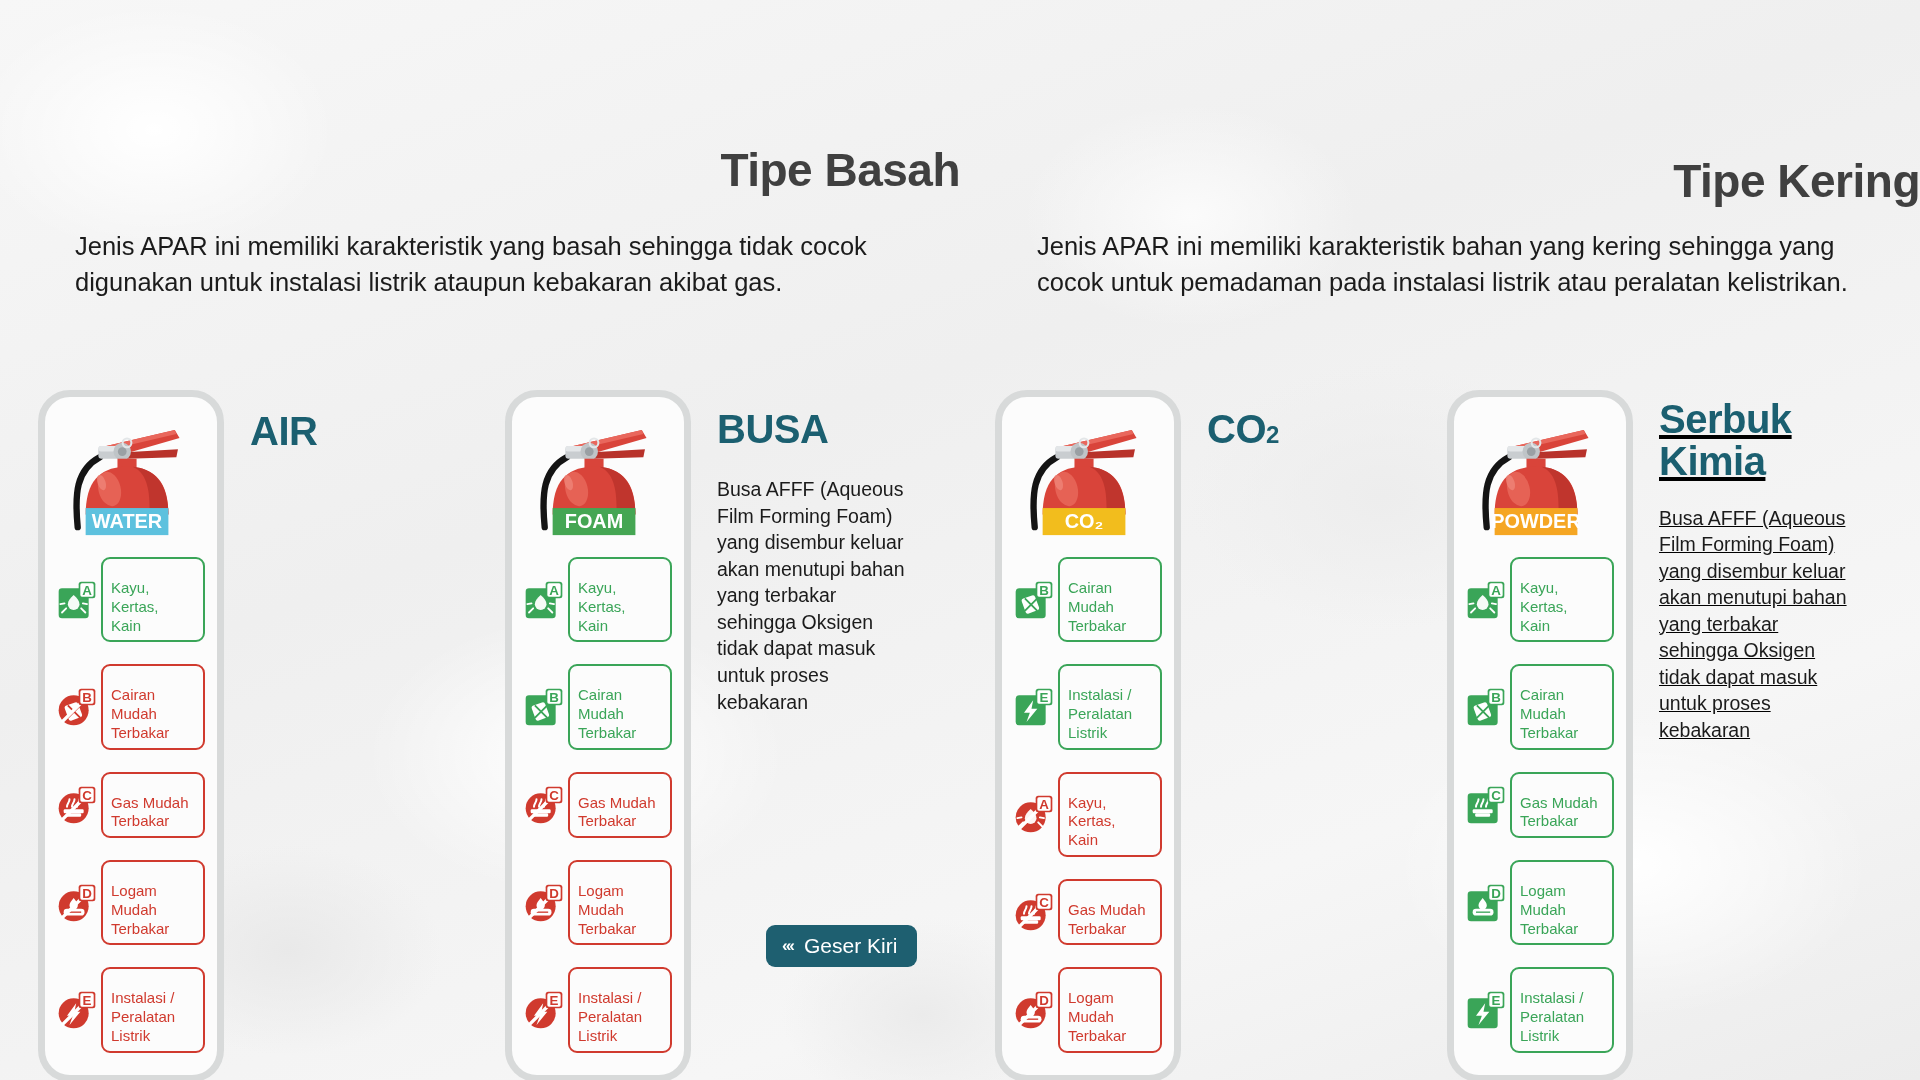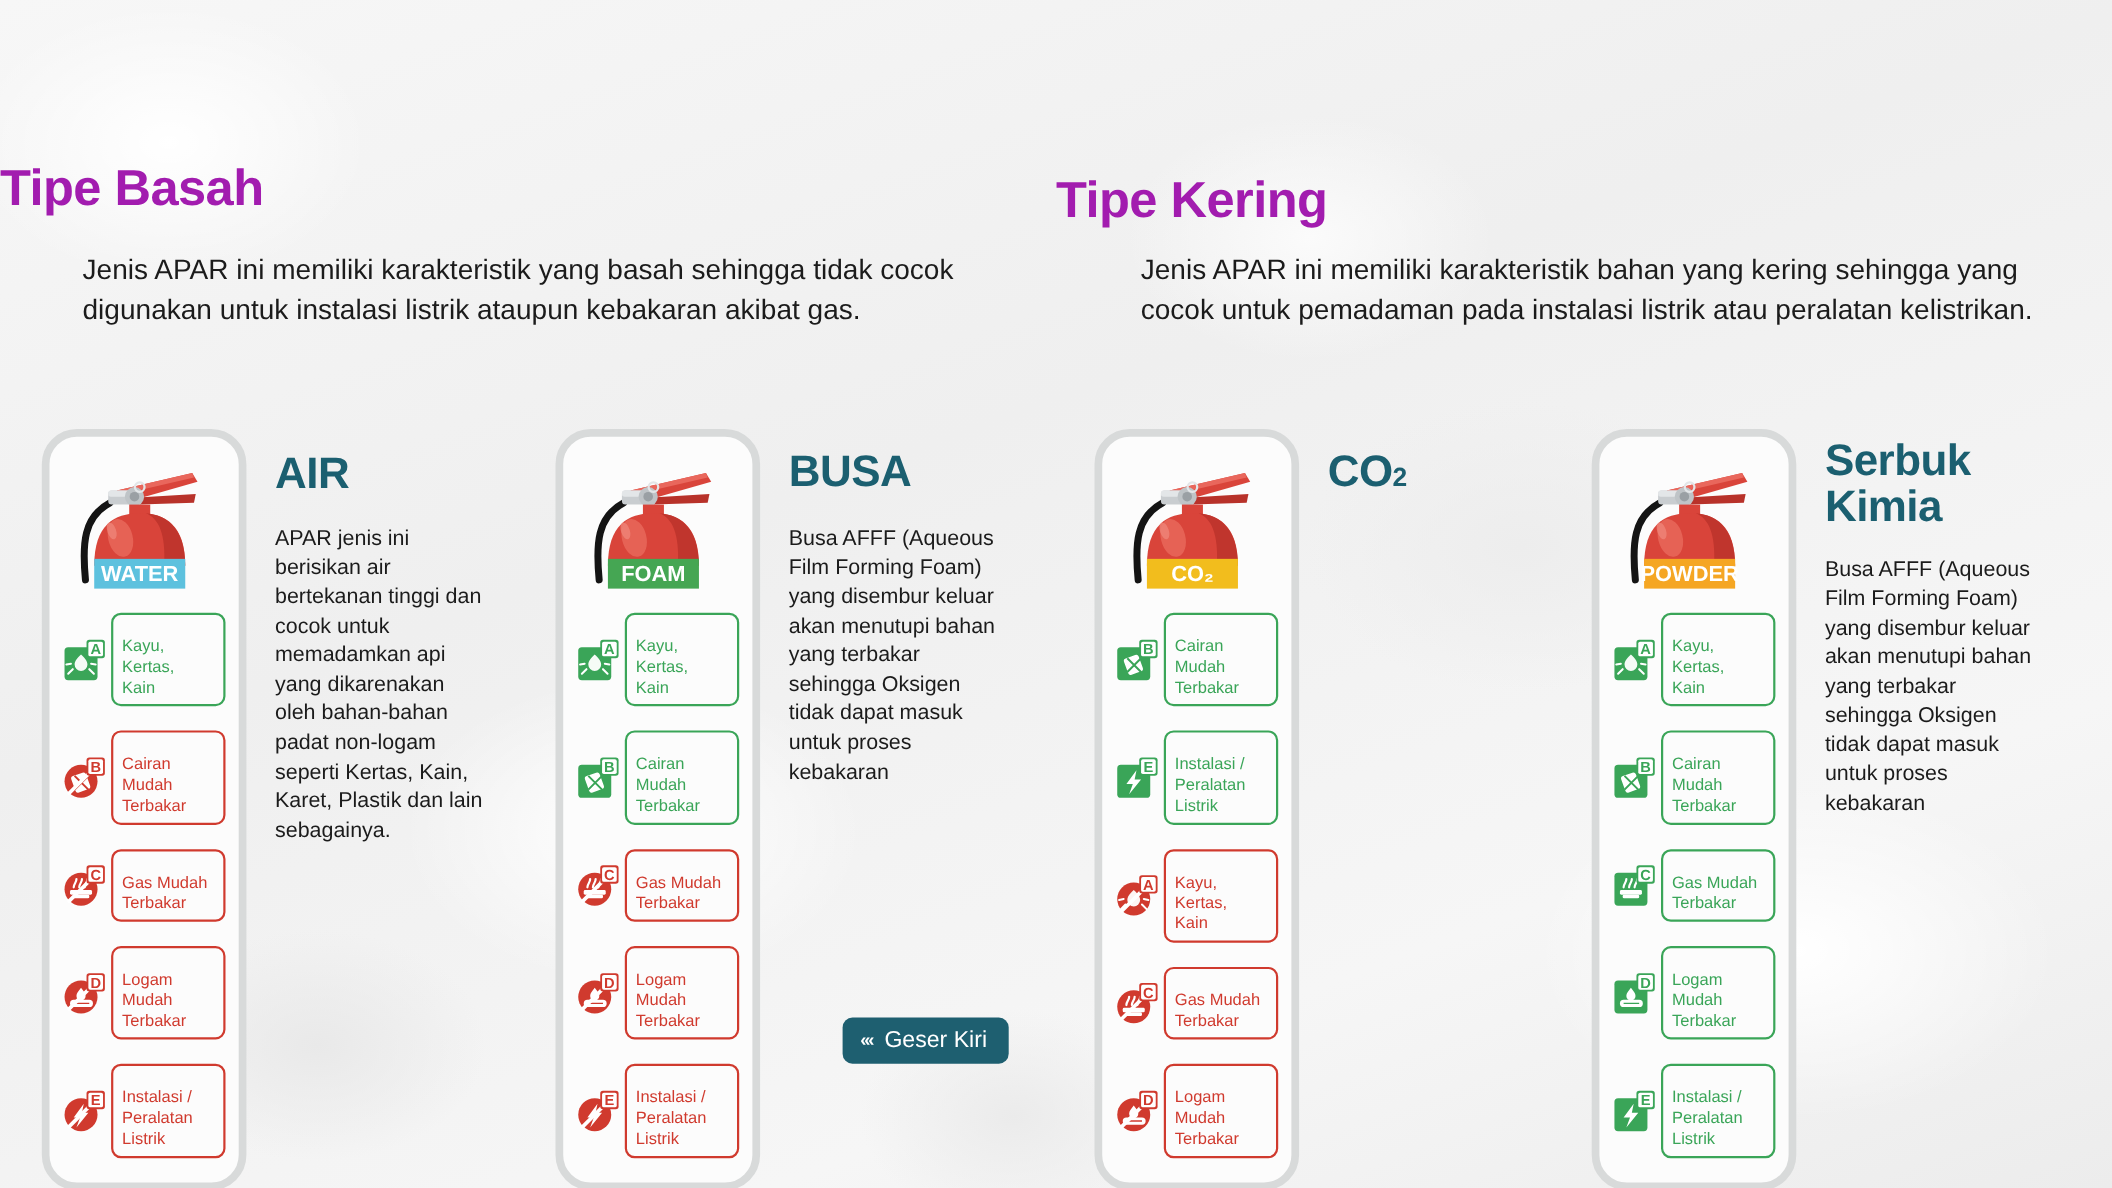--- a/index.html
+++ b/index.html
@@ -28,24 +28,24 @@
 
   
   .panel { position: absolute; top: 0; height: 1080px; }
   #panel-wet { left: 0; width: 960px; }
   #panel-dry { left: 960px; width: 960px; }
 
   .panel-title {
     position: absolute;
     top: 140px;
     width: 100%;
-    text-align: left;
+    text-align: right;
     font-size: 46px;
     font-weight: bold;
-    color: #a21caf;
+    color: #404040;
     letter-spacing: -0.5px;
   }
   #panel-wet .panel-title { top: 143px; }
   #panel-dry .panel-title { top: 154px; }
 
   .panel-desc {
     position: absolute;
     top: 228px;
     font-size: 25.5px;
     line-height: 1.42;
@@ -113,21 +113,21 @@
   .card-title .sub { font-size: 24px; vertical-align: baseline; }
   .card-body {
     font-size: 19.5px; line-height: 1.36; color: #1b1b1b; white-space: pre-line;
   }
   #group-air .card-text    { width: 215px; padding-top: 20px; }
   #group-air .card-title   { margin-bottom: 24px; }
   #group-busa .card-text   { width: 215px; padding-top: 18px; }
   #group-busa .card-title  { margin-bottom: 26px; }
   #group-co2 .card-text    { width: 215px; padding-top: 18px; }
   #group-co2 .card-title   { margin-bottom: 26px; }
-  #group-powder .card-text { width: 215px; padding-top: 8px; }
+  #group-powder .card-text { width: 215px; padding-top: 8px; text-decoration: underline; }
   #group-powder .card-title{ margin-bottom: 22px; }
 
   
   #slide-left-button {
     position: absolute;
     left: 766px; top: 925px;
     height: 42px;
     background: #1e5f70;
     color: #ffffff;
     border: none; border-radius: 9px;
@@ -268,21 +268,20 @@
       <text x="36" y="18" font-family="Liberation Sans, sans-serif" font-size="16" font-weight="bold" fill="#d03a2e" text-anchor="middle">E</text>
     </svg>
             </span>
             <span class="class-label">Instalasi /
 Peralatan Listrik</span>
           </div>
         </div>
     </div>
     <div class="card-text">
       <div class="card-title">AIR</div>
-      <div class="card-body">APAR jenis ini berisikan air bertekanan tinggi dan cocok untuk memadamkan api yang dikarenakan oleh bahan-bahan padat non-logam seperti Kertas, Kain, Karet, Plastik dan lain sebagainya.</div>
     </div>
   </div>
 
   <div class="card-group" id="group-busa">
     <div class="ext-card tall-busa">
       <div class="ext-img">
   <svg viewBox="0 0 186 140" xmlns="http://www.w3.org/2000/svg">
 
     <path d="M54 40 C24 56, 22 86, 26 128" stroke="#141414" stroke-width="8" fill="none" stroke-linecap="round"></path>
 

